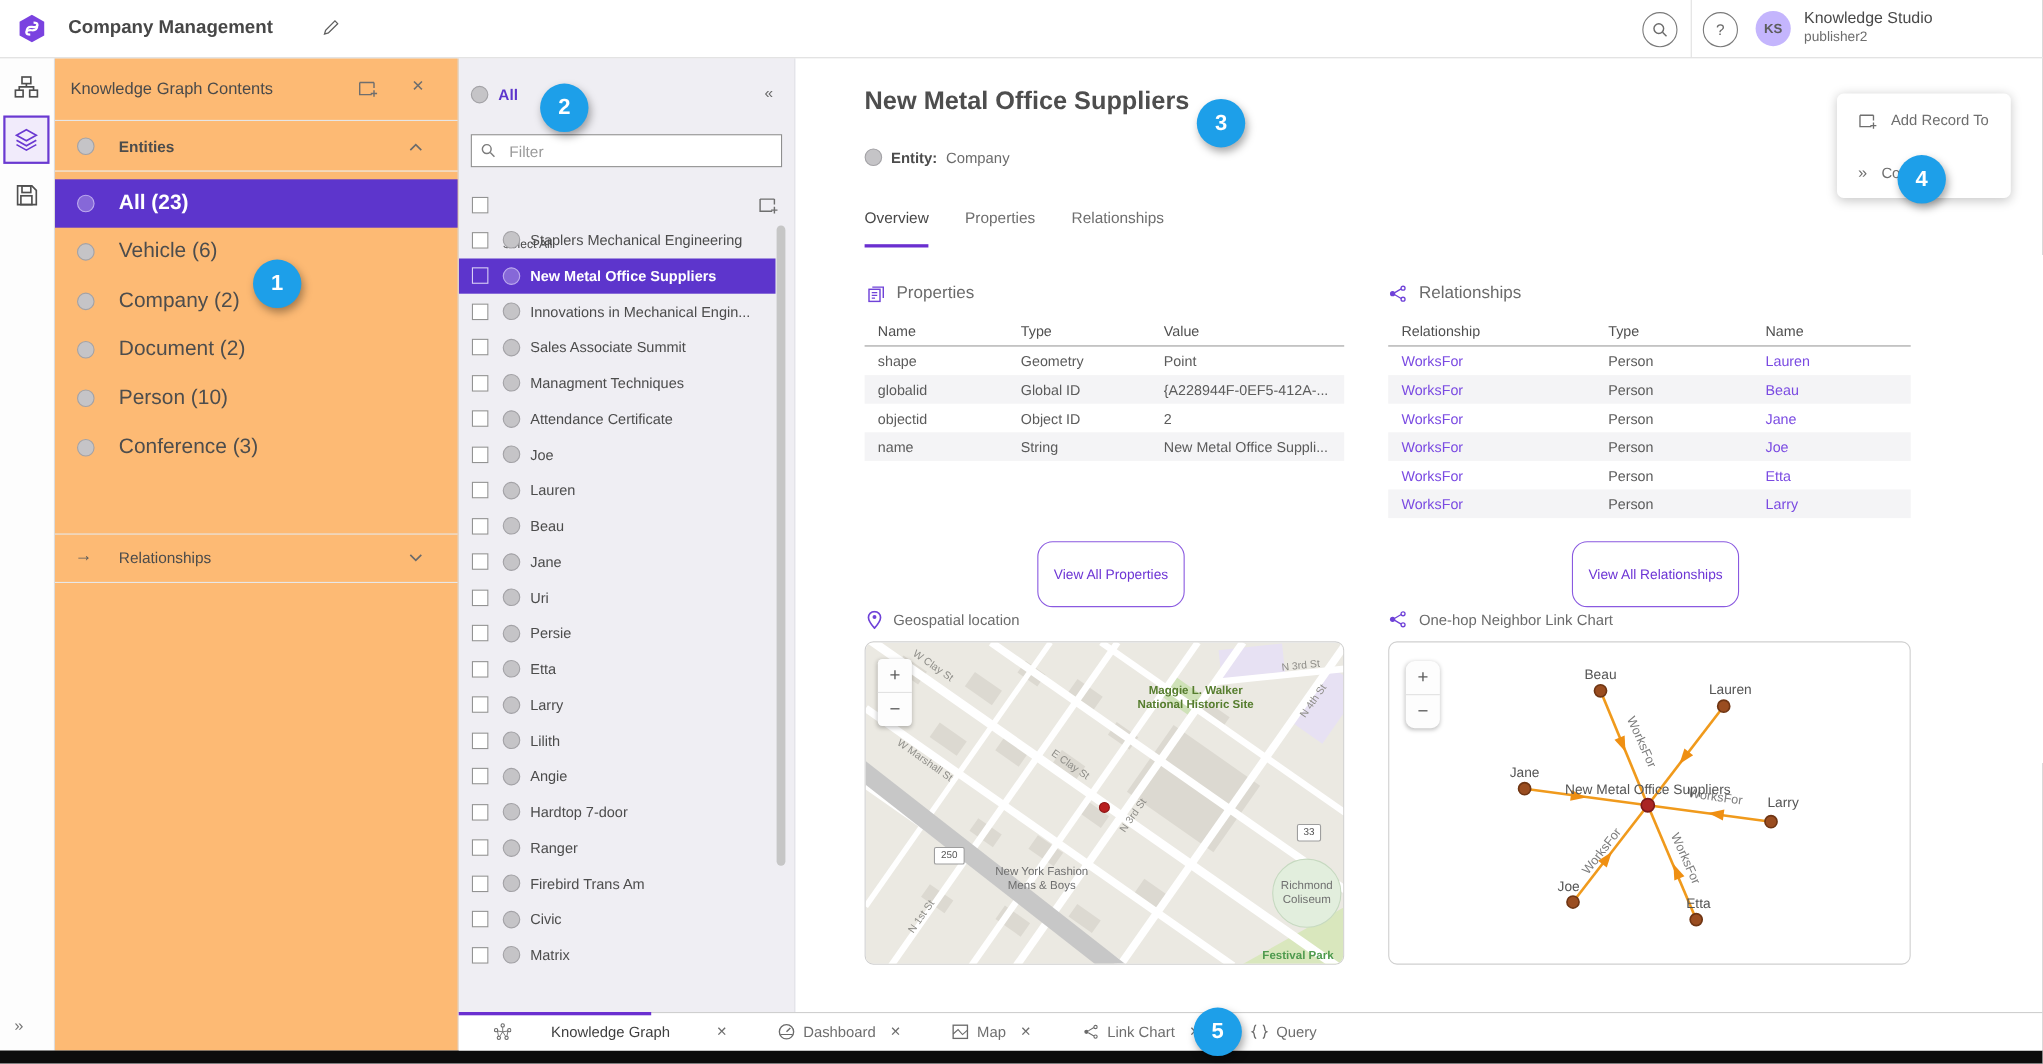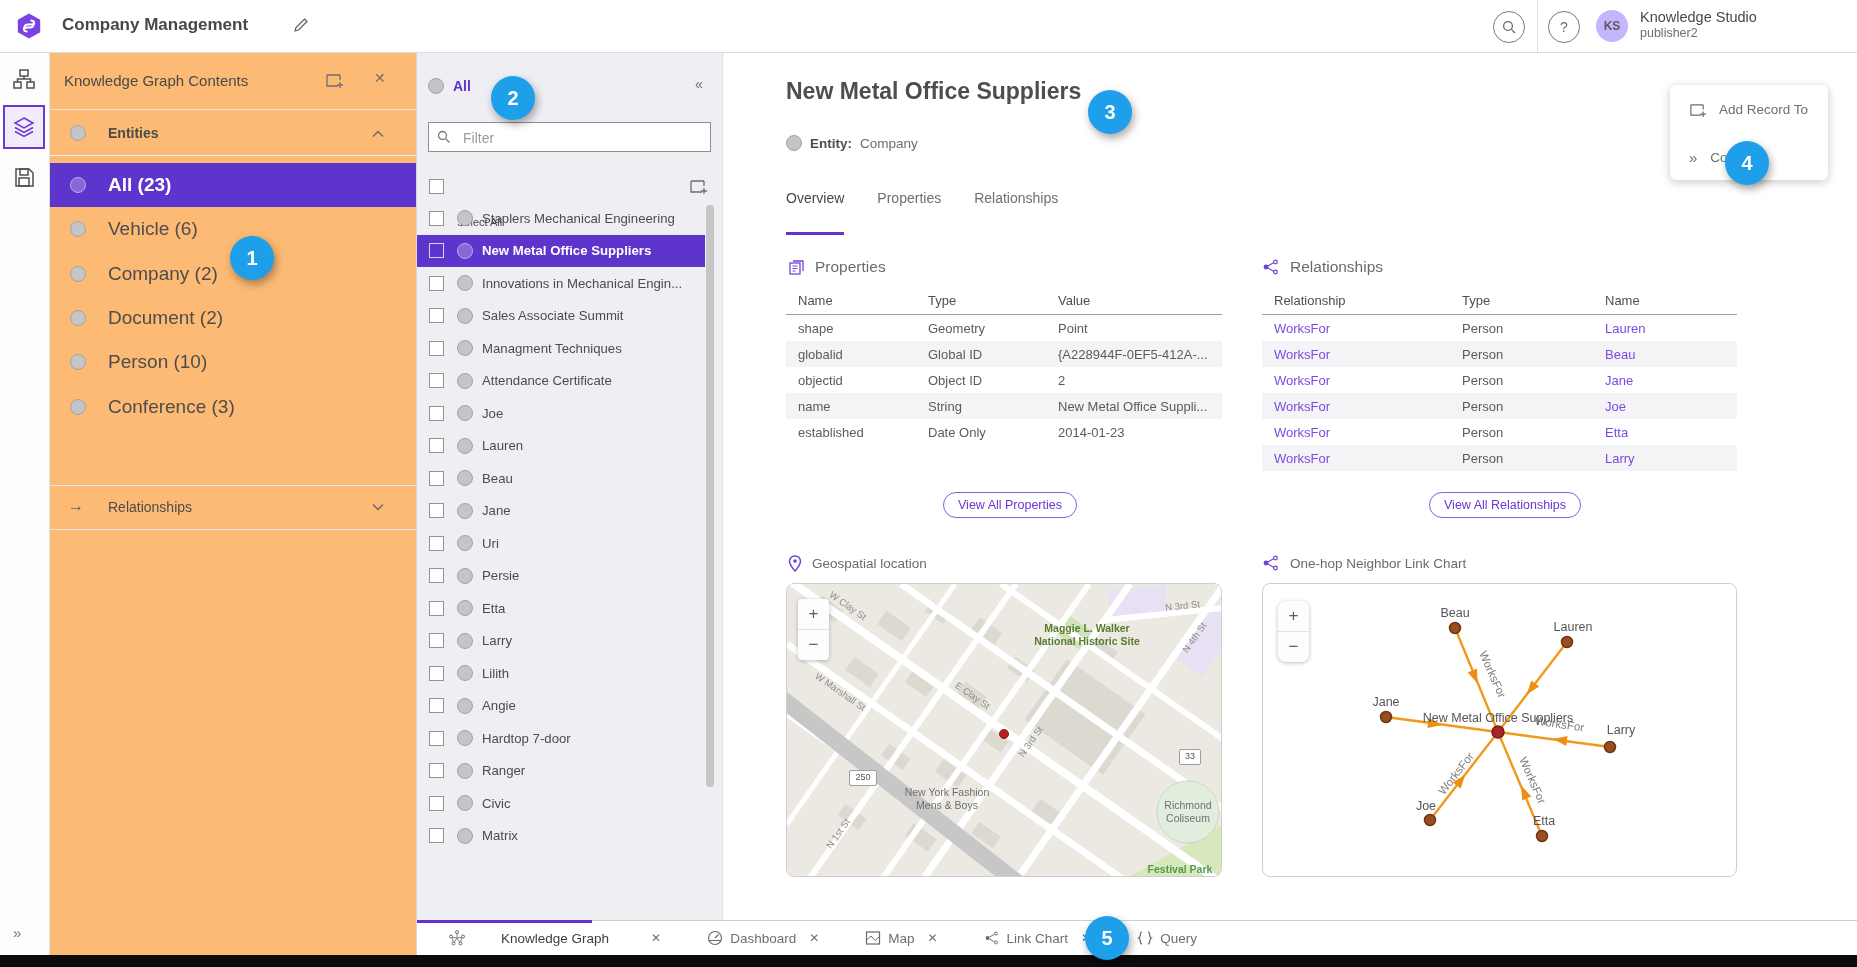--- a/index.html
+++ b/index.html
@@ -65,31 +65,31 @@
   .li.sel .cbx{border-color:#d9cff5;background:transparent;}
   .li.sel .crc{background:#8668d8;border-color:#bcaaee;}
   #lscroll{position:absolute;left:289px;top:153px;width:8px;height:582px;border-radius:4px;background:#c6c6c6;}
   
   #main{position:absolute;left:723px;top:52px;width:1134px;height:868px;background:#fff;}
   #recTitle{position:absolute;left:63px;top:26px;font-size:23px;font-weight:700;color:#4e4e4e;}
   #entityRow{position:absolute;left:63px;top:82px;height:18px;display:flex;align-items:center;gap:8px;font-size:13.5px;}
   #entityLbl{font-weight:700;color:#4c4c4c;}
   #entityVal{color:#6c6c6c;}
   .rtabs{position:absolute;left:63px;top:138px;display:flex;gap:33px;font-size:14px;color:#6e6e6e;}
-  .rtab{padding-bottom:26px;text-align:center;}
+  .rtab{padding-bottom:16px;text-align:center;}
   .rtab.act{color:#474747;border-bottom:3px solid #6a2fd0;}
   .secHdr{position:absolute;height:20px;display:flex;align-items:center;gap:10px;font-size:15.5px;color:#6b6b6b;}
   .secHdr svg{color:#6f42d8;}
   .tbl{position:absolute;font-size:13px;color:#5b5b5b;}
   .thead{display:flex;height:28px;align-items:center;border-bottom:1px solid #9c9c9c;color:#4f4f4f;}
   .trow{display:flex;height:26px;align-items:center;}
   .trow.alt{background:#f4f4f6;}
   .tc{padding-left:12px;box-sizing:border-box;white-space:nowrap;overflow:hidden;}
   a.plink{color:#7a4ae2;text-decoration:none;}
-  .pillBtn{position:absolute;padding:5px 14px;border:1px solid #8a5ae0;border-radius:14px;background:#fff;color:#6d35d5;font-size:12.5px;font-family:"Liberation Sans",sans-serif;}
+  .pillBtn{position:absolute;padding:22px 14px;border:1px solid #8a5ae0;border-radius:14px;background:#fff;color:#6d35d5;font-size:12.5px;font-family:"Liberation Sans",sans-serif;}
   .panelBox{position:absolute;width:436px;height:294px;border:1px solid #cfcfcf;border-radius:8px;background:#fff;overflow:hidden;box-sizing:border-box;}
   .zoomCtl{position:absolute;width:31px;background:#fdfdfd;border-radius:4px;box-shadow:0 1px 4px rgba(0,0,0,.25);z-index:3;}
   .zbtn{height:30px;display:flex;align-items:center;justify-content:center;font-size:17px;color:#5c5c5c;}
   .zbtn + .zbtn{border-top:1px solid #e2e2e2;}
   
   .mlabel{position:absolute;font-size:9.5px;color:#8e8d88;white-space:nowrap;}
   .mplace{position:absolute;font-size:10.5px;line-height:1.25;text-align:center;}
   .shield{position:absolute;background:#fff;border:1px solid #9e9e9e;border-radius:2px;font-size:9px;color:#555;text-align:center;line-height:13px;}
   #marker{position:absolute;left:212px;top:145px;width:10px;height:10px;border-radius:50%;background:#b81f1f;border:1px solid #8e1515;box-sizing:border-box;}
   
@@ -321,20 +321,25 @@
           <span class="lbl">Hardtop 7-door</span>
         </div>
       <div class="li">
           <span class="cbx"></span>
           <span class="crc"></span>
           <span class="lbl">Ranger</span>
         </div>
       <div class="li">
           <span class="cbx"></span>
           <span class="crc"></span>
+          <span class="lbl">Firebird Trans Am</span>
+        </div>
+      <div class="li">
+          <span class="cbx"></span>
+          <span class="crc"></span>
           <span class="lbl">Civic</span>
         </div>
       <div class="li">
           <span class="cbx"></span>
           <span class="crc"></span>
           <span class="lbl">Matrix</span>
         </div>
     </div>
     <div id="lscroll"></div>
   </div>
@@ -378,25 +383,20 @@
         </div>
       <div class="trow">
           <div class="tc" style="width:130px">objectid</div>
           <div class="tc" style="width:130px">Object ID</div>
           <div class="tc" style="width:176px">2</div>
         </div>
       <div class="trow alt">
           <div class="tc" style="width:130px">name</div>
           <div class="tc" style="width:130px">String</div>
           <div class="tc" style="width:176px">New Metal Office Suppli...</div>
-        </div>
-      <div class="trow">
-          <div class="tc" style="width:130px">established</div>
-          <div class="tc" style="width:130px">Date Only</div>
-          <div class="tc" style="width:176px">2014-01-23</div>
         </div>
     </div>
     <button class="pillBtn" style="left:220px;top:440px">View All Properties</button>
 
     <div class="secHdr" style="left:539px;top:205px">
       <svg width="18" height="16" viewBox="0 0 18 16">
           <circle cx="4" cy="8" r="2.4" fill="currentColor"></circle>
           <circle cx="13.5" cy="3" r="1.8" fill="none" stroke="currentColor" stroke-width="1.2"></circle>
           <circle cx="13.5" cy="13" r="1.8" fill="none" stroke="currentColor" stroke-width="1.2"></circle>
           <path d="M6 7 L11.8 3.6 M6 9 L11.8 12.4" stroke="currentColor" stroke-width="1.2"></path>

